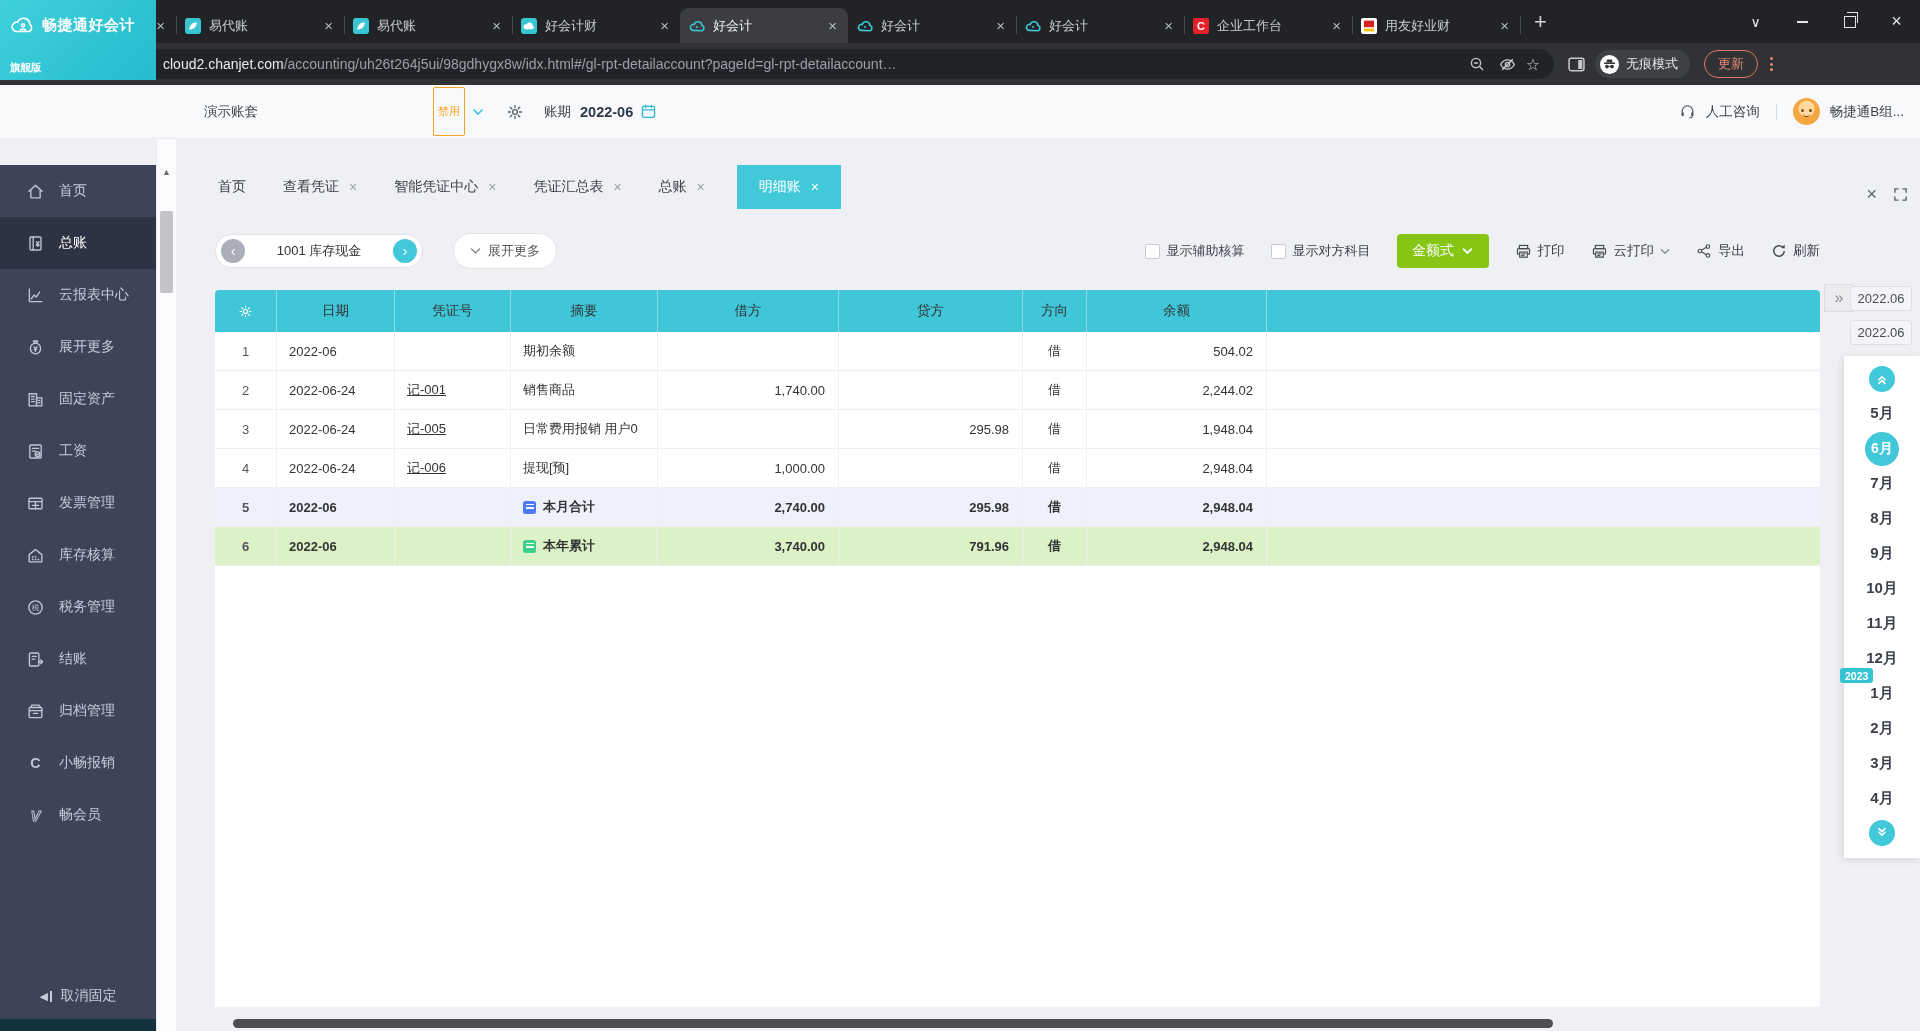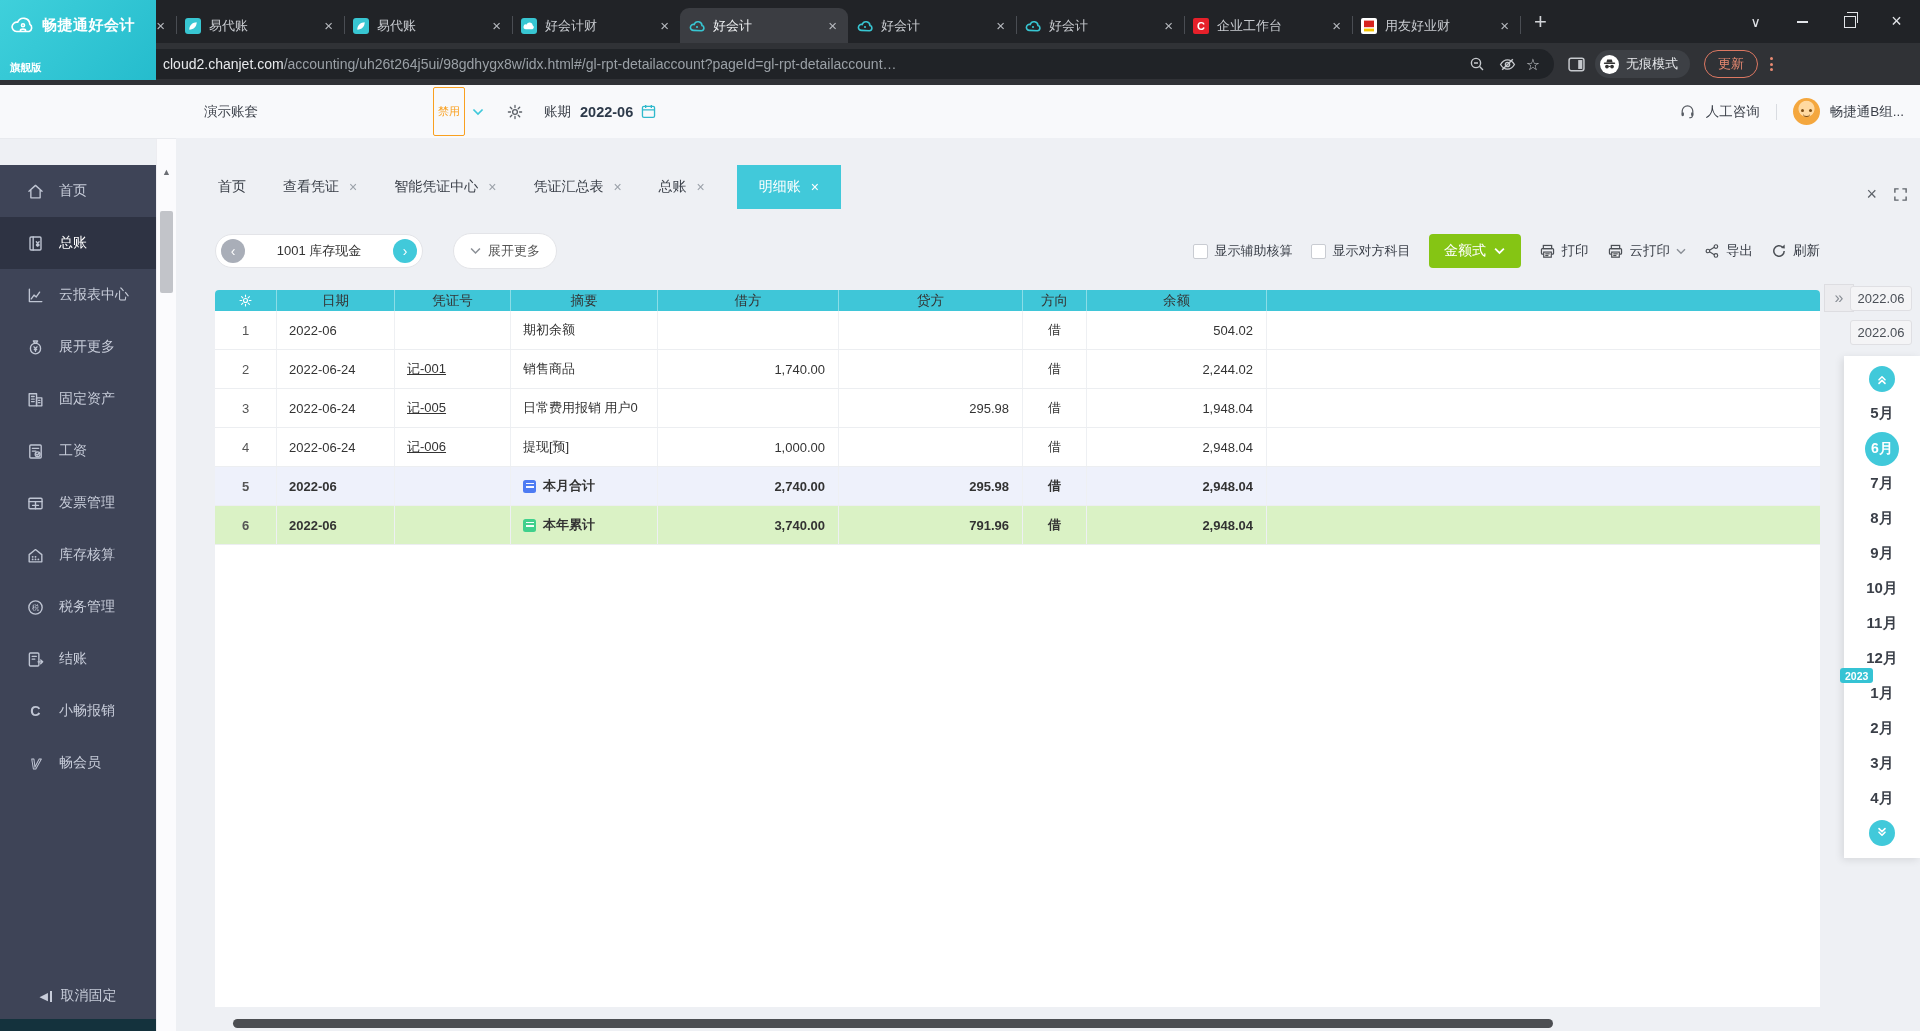--- a/index.html
+++ b/index.html
@@ -83,33 +83,33 @@
   .cornerics .xbig{font-size:18px;line-height:1}
 
   .toolbar{position:absolute;left:39px;top:86px;width:1605px;height:54px;display:flex;align-items:center}
   .acctpill{width:208px;height:34px;background:#fff;border:1px solid #e3e4e8;border-radius:18px;display:flex;align-items:center;justify-content:space-between;padding:0 5px;box-sizing:border-box}
   .cir{width:24px;height:24px;border-radius:50%;display:flex;align-items:center;justify-content:center;color:#fff;font-size:14px;line-height:1}
   .cir.gray{background:#a9aeb8}
   .cir.teal{background:#41c9da}
   .acctname{font-size:13px;color:#333}
   .morepill{margin-left:30px;height:34px;background:#fff;border:1px solid #e3e4e8;border-radius:18px;display:flex;align-items:center;gap:7px;padding:0 16px;font-size:13px;color:#555}
   .morepill .icw{color:#8a8f96}
-  .tbright{margin-left:auto;display:flex;align-items:center;gap:18px}
+  .tbright{margin-left:auto;display:flex;align-items:center;gap:26px}
   .cbitem{display:flex;align-items:center;gap:7px;font-size:13px;color:#3a3f48}
   .cbox{width:15px;height:15px;background:#fff;border:1px solid #c9ccd2;border-radius:2px;box-sizing:border-box}
   .amtbtn{min-width:92px;height:34px;background:#85c514;border-radius:4px;color:#fff;font-size:14px;display:flex;align-items:center;justify-content:center;gap:8px}
   .amtbtn .icw{color:#fff}
   .tbtn{display:flex;align-items:center;gap:6px;font-size:13.5px;color:#3a3f48}
   .tbtn .icw{color:#4b4f55}
   .tbtn .dchev{color:#8a8f96}
 
   
   .card{position:absolute;left:39px;top:152px;width:1605px;bottom:24px;background:#fff;border-radius:4px 4px 0 0}
   .trow{display:grid;grid-template-columns:62px 118px 116px 147px 181px 184px 64px 180px 1fr}
-  .thead{height:21px;background:#3fc6d8;border-radius:4px 4px 0 0;color:#fff}
+  .thead{height:42px;background:#3fc6d8;border-radius:4px 4px 0 0;color:#fff}
   .thead .tc{display:flex;align-items:center;justify-content:center;font-size:13.5px;border-right:1px solid rgba(255,255,255,.4);padding:0}
   .thead .tc:last-child{border-right:none}
   .thead .icw{color:#fff}
   .tbody .trow{height:38px;border-bottom:1px solid #eceef1}
   .tc{display:flex;align-items:center;font-size:13px;color:#333;border-right:1px solid #eef0f3;padding:0 12px;box-sizing:border-box;overflow:hidden;white-space:nowrap}
   .tc:last-child{border-right:none}
   .al-c{justify-content:center;padding:0}
   .al-r{justify-content:flex-end;padding-right:13px}
   .rowno{color:#555}
   .voucher{text-decoration:underline;cursor:pointer}
@@ -448,20 +448,30 @@
             <svg viewBox="0 0 18 18" fill="none" stroke="currentColor" stroke-width="1.3" stroke-linecap="round" stroke-linejoin="round">
               <rect x="3.2" y="2.8" width="9" height="12.4" rx="1"></rect>
               <path d="M5.8 6h4M5.8 8.6h2.6M11.4 11.2h4.4M13.9 9.4l1.9 1.8-1.9 1.8"></path>
             </svg>
           </span>
           <span class="slabel">结账</span>
         </div>
         <div class="sitem">
           <span class="icw" style="width: 19px; height: 19px;">
             <svg viewBox="0 0 18 18" fill="none" stroke="currentColor" stroke-width="1.3" stroke-linecap="round" stroke-linejoin="round">
+              <path d="M4.4 5.2 5.4 3h7.2l1 2.2"></path>
+              <rect x="3" y="5.2" width="12" height="9.6" rx="1"></rect>
+              <path d="M3 8.2h12M7 10.8h4"></path>
+            </svg>
+          </span>
+          <span class="slabel">归档管理</span>
+        </div>
+        <div class="sitem">
+          <span class="icw" style="width: 19px; height: 19px;">
+            <svg viewBox="0 0 18 18" fill="none" stroke="currentColor" stroke-width="1.3" stroke-linecap="round" stroke-linejoin="round">
               <text x="9" y="13.6" text-anchor="middle" font-size="13.5" font-weight="bold" fill="currentColor" stroke="none">C</text>
             </svg>
           </span>
           <span class="slabel">小畅报销</span>
         </div>
         <div class="sitem">
           <span class="icw" style="width: 19px; height: 19px;">
             <svg viewBox="0 0 18 18" fill="none" stroke="currentColor" stroke-width="1.3" stroke-linecap="round" stroke-linejoin="round">
               <text x="9" y="13.8" text-anchor="middle" font-size="14" font-weight="bold" font-style="italic" fill="none" stroke="currentColor" stroke-width=".9">V</text>
             </svg>

